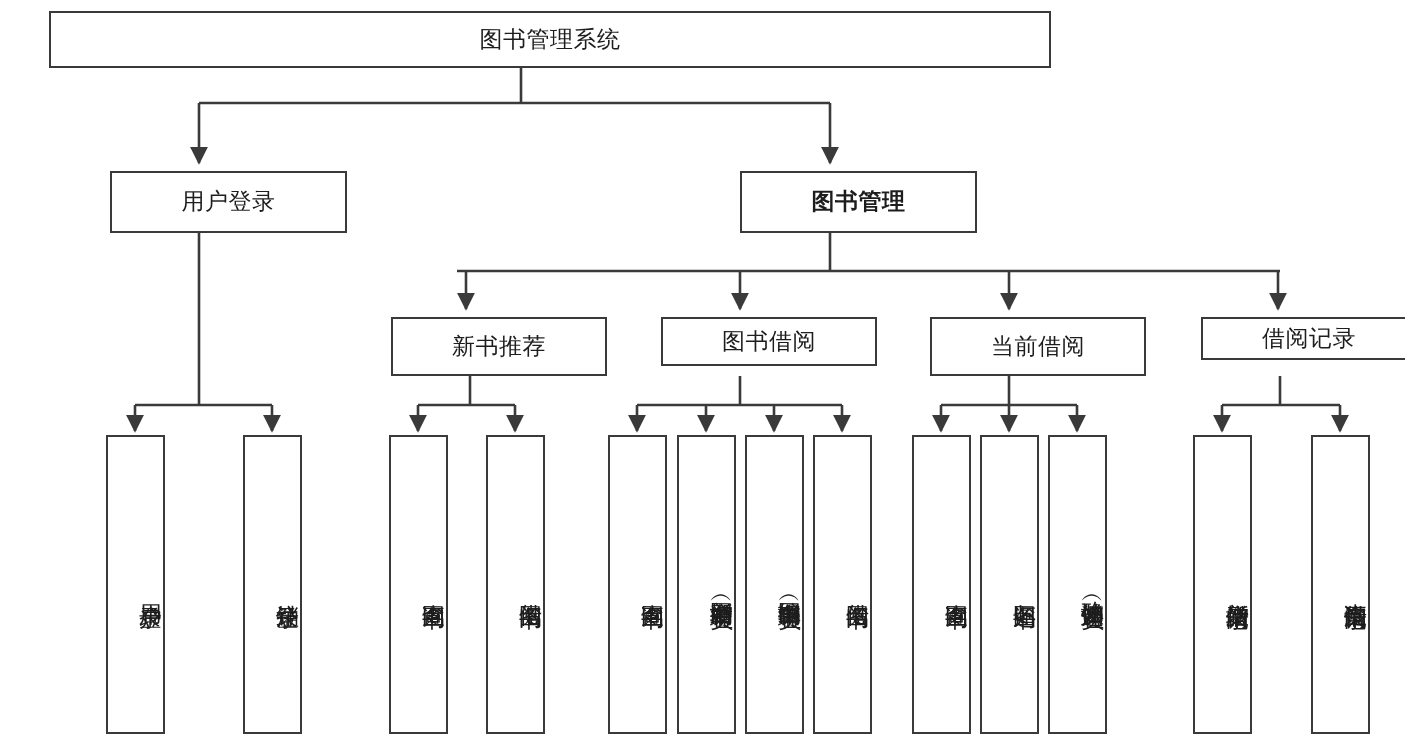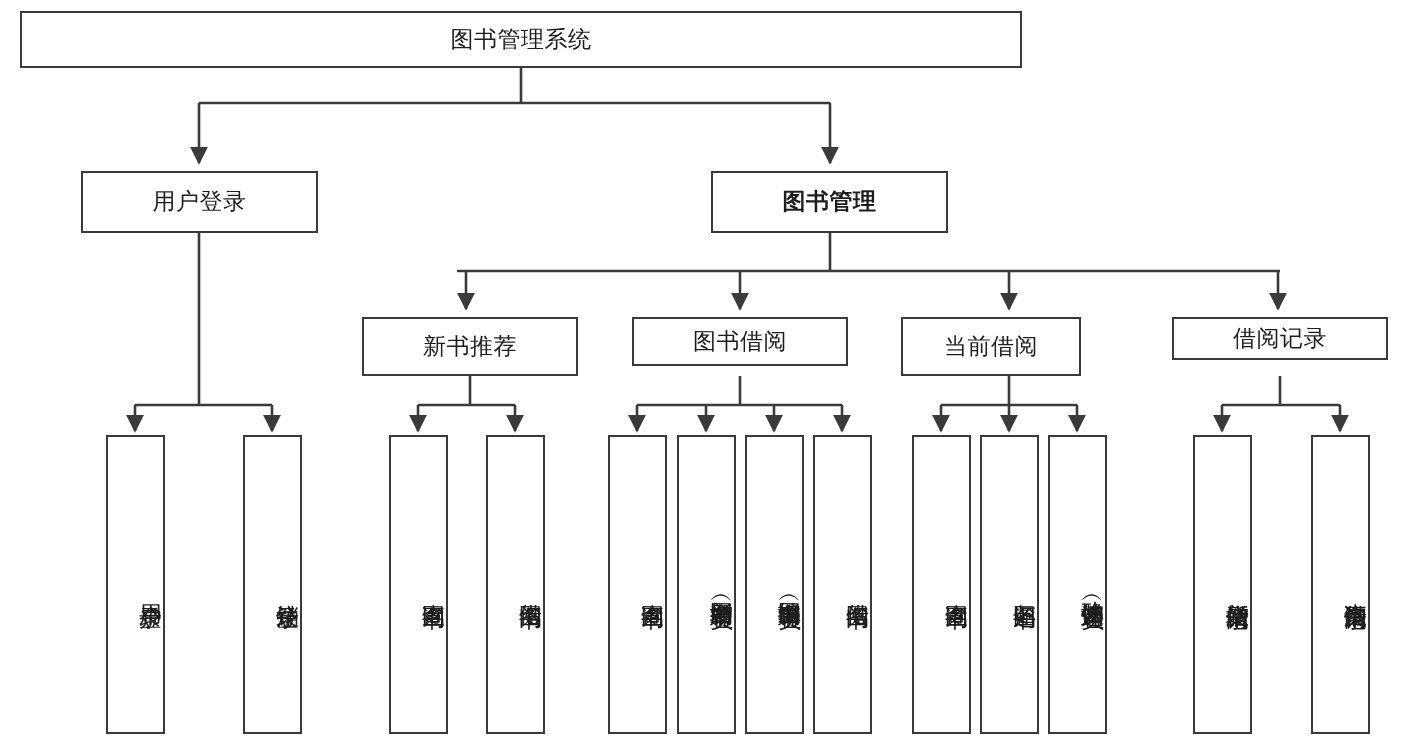--- a/index.html
+++ b/index.html
@@ -34,20 +34,21 @@
     display: flex;
     align-items: center;
     justify-content: center;
     color: #1d1d1d;
   }
   .node-h {
     font-size: 23px;
     line-height: 1.2;
     letter-spacing: 0.5px;
     white-space: nowrap;
+    margin-left: 29px;
   }
   .node-v {
     font-size: 23px;
     line-height: 1.12;
     letter-spacing: 1px;
     writing-mode: vertical-rl;
     text-orientation: upright;
     align-items: flex-start;
     justify-content: center;
     padding-top: 6px;
@@ -149,21 +150,21 @@
   </div>
 
   <div class="node node-h" style="left:362px; top:317px; width:216px; height:59px;">
     <span>新书推荐</span>
   </div>
 
   <div class="node node-h" style="left:632px; top:317px; width:216px; height:49px;">
     <span>图书借阅</span>
   </div>
 
-  <div class="node node-h" style="left:901px; top:317px; width:180px; height:59px;">
+  <div class="node node-h" style="left:901px; top:317px; width:216px; height:59px;">
     <span>当前借阅</span>
   </div>
 
   <div class="node node-h" style="left:1172px; top:317px; width:216px; height:43px;">
     <span>借阅记录</span>
   </div>
 
   <div class="node node-v" style="left:106px; top:435px; width:59px; height:299px;">
     <span class="vtext">用户登录</span>
   </div>

